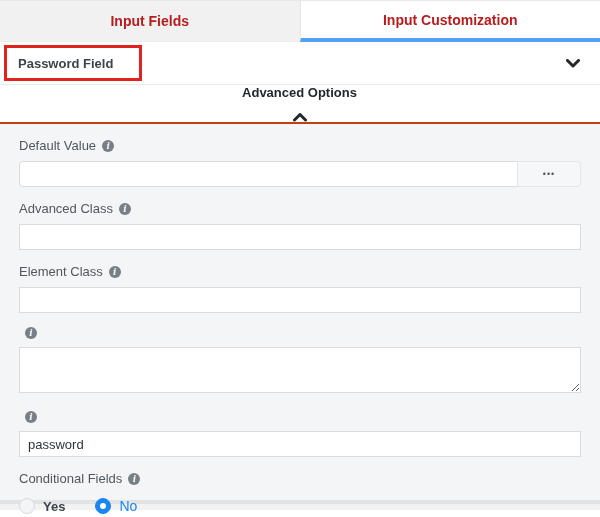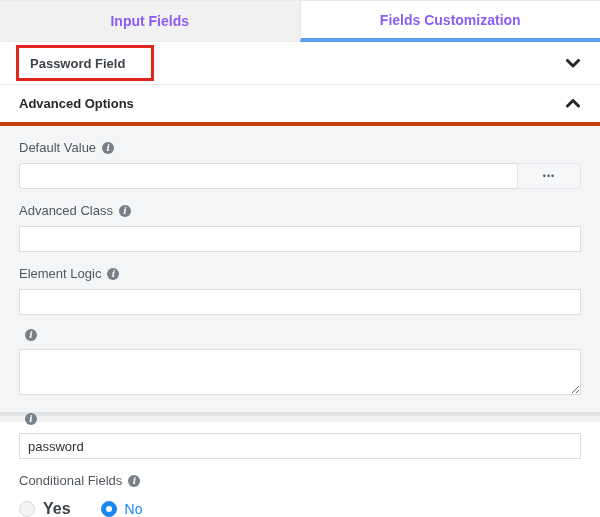--- a/index.html
+++ b/index.html
@@ -3,40 +3,40 @@
 <meta charset="utf-8">
 <style>
   * { margin: 0; padding: 0; box-sizing: border-box; }
   html, body { width: 600px; height: 517px; background: #fff; }
   body { font-family: "Liberation Sans", "DejaVu Sans", sans-serif; color: #32373c; }
   .app { width: 600px; height: 517px; overflow: hidden; border-top: 1px solid #e9e9ea; position: relative; background: #fff; }
 
   
   .tabbar { display: flex; height: 41px; width: 100%; }
   .tab { flex: 1; display: flex; align-items: center; justify-content: center;
-         font-size: 14px; font-weight: bold; color: #8b5cf6; cursor: pointer; }
+         font-size: 14px; font-weight: bold; color: #b91c1c; cursor: pointer; }
   .tab.inactive { background: #f1f1f2; border-bottom: 1px solid #ececec; }
   .tab.active { background: #fff; border-left: 1px solid #e6e6e6; border-bottom: 4px solid #55a0f2; }
 
   
   .field-header { height: 43px; background: #fff; display: flex; align-items: center;
-                  justify-content: space-between; padding: 0 20px 0 16px;
+                  justify-content: space-between; padding: 0 20px 0 4px;
                   border-bottom: 1px solid #e8eaec; }
   .red-box { border: 3px solid #e0231f; padding: 6px 26px 6px 11px; }
   .field-title { font-size: 13px; font-weight: bold; color: #3c434a; }
 
   
   .section-header { height: 37px; background: #fff; display: flex; align-items: center;
-                    justify-content: space-between; padding: 0 20px 0 19px; }
+                    justify-content: space-between; padding: 0 20px 0 19px; flex-direction: column; }
   .section-title { font-size: 13px; font-weight: bold; color: #23282d; }
 
   .chev { width: 14px; height: 9px; display: block; }
 
   
-  .section-body { background: #f4f5f6; height: 290px; padding: 14px 19px 0 19px; border-top: 4px solid #c2410c; }
+  .section-body { background: #f4f5f6; height: 378px; padding: 14px 19px 0 19px; border-top: 2px solid #c2410c; }
   .form-group { margin-bottom: 14px; }
   .label-row { display: flex; align-items: center; margin-bottom: 8px; }
   .lbl { font-size: 13px; color: #50575e; }
   .info-icon { width: 12px; height: 12px; border-radius: 50%; background: #787f86; color: #f4f5f6;
                font-size: 9px; font-style: italic; font-weight: bold; font-family: "DejaVu Serif", serif;
                display: inline-flex; align-items: center; justify-content: center; margin-left: 6px; }
   .txt-input { width: 100%; height: 26px; border: 1px solid #dcdcde; border-radius: 0;
                background: #fff; font-size: 13px; color: #2c3338; padding: 0 8px; outline: none;
                font-family: "Liberation Sans", "DejaVu Sans", sans-serif; }
   .input-group { display: flex; width: 100%; }
@@ -47,38 +47,38 @@
   textarea.txt-input { height: 46px; resize: both; padding-top: 4px; }
 
   
   .radio-row { display: flex; align-items: center; margin-top: 12px; }
   .radio-opt { display: flex; align-items: center; margin-right: 30px; cursor: pointer; }
   .radio-circle { width: 16px; height: 16px; border-radius: 50%; background: #f3f4f5;
                   border: 1px solid #d9dbde; position: relative; }
   .radio-opt.selected .radio-circle { background: #1a86f0; border-color: #1a86f0; }
   .radio-opt.selected .radio-circle::after { content: ""; position: absolute; width: 6px; height: 6px;
                   border-radius: 50%; background: #fff; top: 4px; left: 4px; }
-  .radio-lbl { font-size: 16px; font-weight: bold; color: #3c434a; margin-left: 8px; }
+  .radio-lbl { font-size: 13px; font-weight: bold; color: #3c434a; margin-left: 8px; }
   .radio-opt.selected .radio-lbl { color: #1a86f0; font-weight: normal; font-size: 14px; }
 
   
   .bottom-divider { height: 4px; background: #e2e3e4; }
   .bottom-strip { height: 6px; background: #f2f2f3; }
 </style>
 </head>
 <body>
 
 <div class="app">
 
   <div class="tabbar">
     <div class="tab inactive">
       <span>Input Fields</span>
     </div>
     <div class="tab active">
-      <span>Fields Customization</span>
+      <span>Input Customization</span>
     </div>
   </div>
 
   <div class="field-header">
     <span class="red-box">
       <span class="field-title">Password Field</span>
     </span>
     <span>
       <svg class="chev" viewBox="0 0 14 9">
           <polyline points="1.5,1.5 7,7 12.5,1.5" fill="none" stroke="#23282d" stroke-width="3" stroke-linecap="round" stroke-linejoin="round"></polyline>
@@ -111,21 +111,21 @@
     <div class="form-group">
       <div class="label-row">
         <span class="lbl">Advanced Class</span>
         <span class="info-icon">i</span>
       </div>
       <input class="txt-input" type="text" value="" style="">
     </div>
 
     <div class="form-group">
       <div class="label-row">
-        <span class="lbl">Element Logic</span>
+        <span class="lbl">Element Class</span>
         <span class="info-icon">i</span>
       </div>
       <input class="txt-input" type="text" value="" style="">
     </div>
 
     <div class="form-group">
       <div class="label-row">
         <span class="info-icon">i</span>
       </div>
       <textarea class="txt-input" style=""></textarea>

